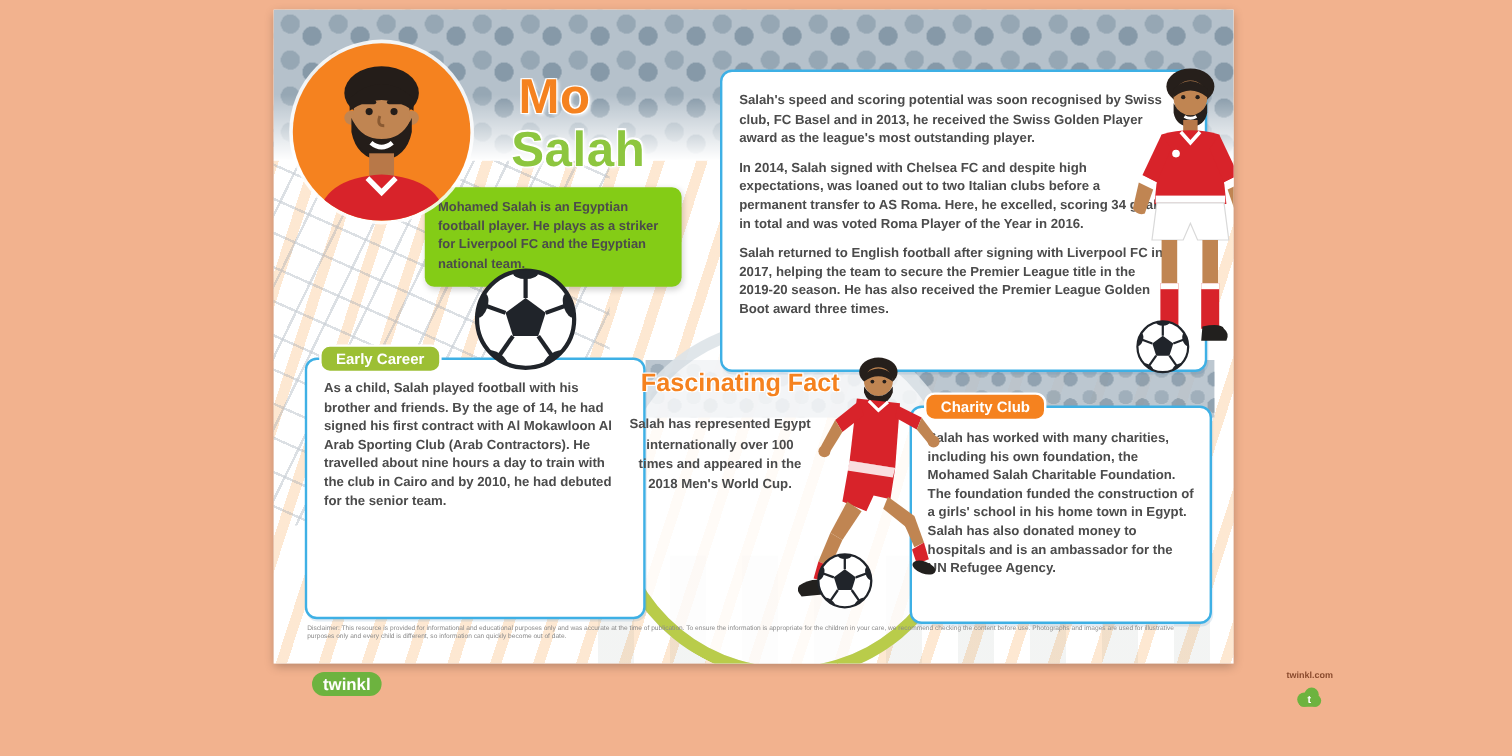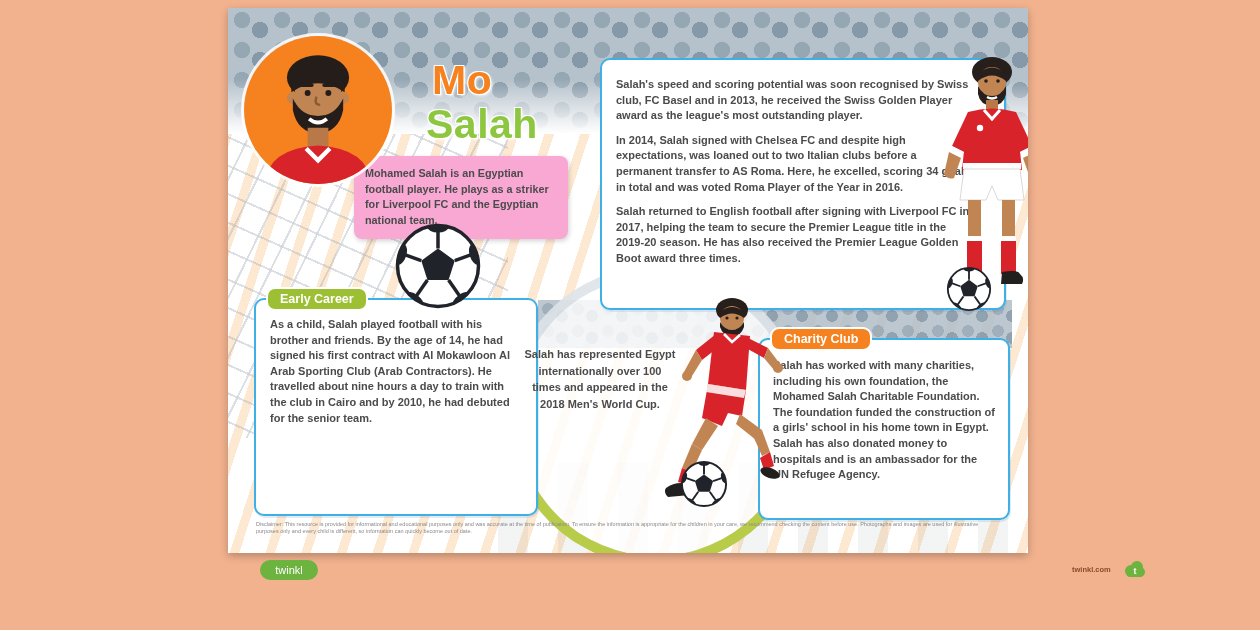--- a/index.html
+++ b/index.html
@@ -37,21 +37,21 @@
   .panel{position:absolute;background:#fff;border:2px solid #3eb0e5;border-radius:10px;z-index:3;
     box-shadow:1px 2px 0 rgba(60,130,180,0.15);box-sizing:border-box;}
   .panel p{margin:0 0 9px;font-size:11px;font-weight:bold;color:#4b4b4b;line-height:1.42;}
   .tab{position:absolute;top:-13px;left:10px;padding:3px 12px;border-radius:9px;color:#fff;
     font-weight:bold;font-size:12.5px;border:2px solid #fff;white-space:nowrap;}
   .tab.orange{background:#f5821f;}
   .tab.green{background:#9cbf34;}
   .journey{left:372px;top:50px;width:406px;height:252px;padding:17px 30px 6px 14px;}
   .early{left:26px;top:290px;width:284px;height:218px;padding:17px 14px 6px 14px;}
   .charity{left:530px;top:330px;width:252px;height:182px;padding:18px 13px 6px 13px;}
-  .intro-card{position:absolute;left:126px;top:148px;width:214px;z-index:3;background:#f9a8d4;
+  .intro-card{position:absolute;left:126px;top:148px;width:214px;z-index:3;background:#84cc16;
     border-radius:8px;padding:10px 11px;box-shadow:1px 2px 5px rgba(0,0,0,0.18);box-sizing:border-box;}
   .intro-card p{margin:0;font-size:10.8px;font-weight:bold;color:#4b4b4b;line-height:1.45;}
   
   .poster-title{position:absolute;left:198px;top:50px;z-index:4;line-height:1.08;font-weight:bold;
     font-size:41px;letter-spacing:.5px;
     text-shadow:1px 1px 0 #fff,-1px 1px 0 #fff,1px -1px 0 #fff,-1px -1px 0 #fff,2px 2px 3px rgba(255,255,255,.8);}
   .t-orange{color:#f5821f;display:block;padding-left:6px;}
   .t-green{color:#8dc63f;display:block;}
   .fact-title{position:absolute;left:306px;top:300px;z-index:4;font-size:21px;font-weight:bold;color:#f5821f;
     text-shadow:1px 1px 0 #fff,-1px 1px 0 #fff,1px -1px 0 #fff,-1px -1px 0 #fff;}
@@ -64,22 +64,22 @@
     background:#f5821f;box-shadow:0 0 0 3px rgba(255,255,255,.85);overflow:hidden;}
   .fig{position:absolute;z-index:5;}
   .player-standing{left:707px;top:40px;width:112px;height:250px;}
   .player-kicking{left:408px;top:284px;width:150px;height:218px;}
   .ball-large{left:166px;top:214px;width:88px;height:88px;}
   .ball-right{left:718px;top:258px;width:46px;height:46px;}
   .ball-bottom{left:452px;top:452px;width:48px;height:48px;}
   
   .logo-left{position:absolute;left:260px;top:560px;width:58px;height:20px;background:#6db33f;
     border-radius:10px;display:flex;align-items:center;justify-content:center;color:#fff;
-    font-weight:normal;font-size:11px;z-index:6;}
-  .logo-right{position:absolute;left:1072px;top:558px;display:flex;align-items:center;gap:13px;z-index:6;}
+    font-weight:bold;font-size:14px;z-index:6;}
+  .logo-right{position:absolute;left:1072px;top:558px;display:flex;align-items:center;gap:3px;z-index:6;flex-direction:column;}
   .logo-right .visit{font-size:7.5px;color:#8a4a2d;font-weight:bold;}
   .hiddensvg{position:absolute;width:0;height:0;overflow:hidden;}
 </style>
 </head>
 <body>
 
 <svg class="hiddensvg" aria-hidden="true">
   <defs>
     <clipPath id="ballclip">
         <circle cx="50" cy="50" r="46"></circle>
@@ -157,20 +157,21 @@
     <section class="panel early">
       <div class="tab green">Early Career</div>
       <p>As a child, Salah played football with his brother and friends. By the age of 14, he had signed his first contract with Al Mokawloon Al Arab Sporting Club (Arab Contractors). He travelled about nine hours a day to train with the club in Cairo and by 2010, he had debuted for the senior team.</p>
     </section>
 
     <section class="panel charity">
       <div class="tab orange">Charity Club</div>
       <p>Salah has worked with many charities, including his own foundation, the Mohamed Salah Charitable Foundation. The foundation funded the construction of a girls' school in his home town in Egypt. Salah has also donated money to hospitals and is an ambassador for the UN Refugee Agency.</p>
     </section>
 
+    <div class="fact-title">Fascinating Fact</div>
     <div class="fact-text">Salah has represented Egypt internationally over 100 times and appeared in the 2018 Men's World Cup.</div>
 
     <svg class="fig player-standing" viewBox="0 0 110 250">
       <ellipse cx="56" cy="24" rx="20" ry="15" fill="#261f1b"></ellipse>
       <ellipse cx="56" cy="34" rx="14" ry="15" fill="#c08552"></ellipse>
       <path d="M42 26 Q56 13 70 26 L70 33 Q56 22 42 33 Z" fill="#261f1b"></path>
       <path d="M42 38 L42 46 Q44 57 56 58 Q68 57 70 46 L70 38 Q65 48 56 48 Q47 48 42 38 Z" fill="#261f1b"></path>
       <circle cx="50" cy="33" r="1.8" fill="#261f1b"></circle>
       <circle cx="62" cy="33" r="1.8" fill="#261f1b"></circle>
       <path d="M51 49 Q56 52 61 49" stroke="#ffffff" stroke-width="2.4" fill="none"></path>

